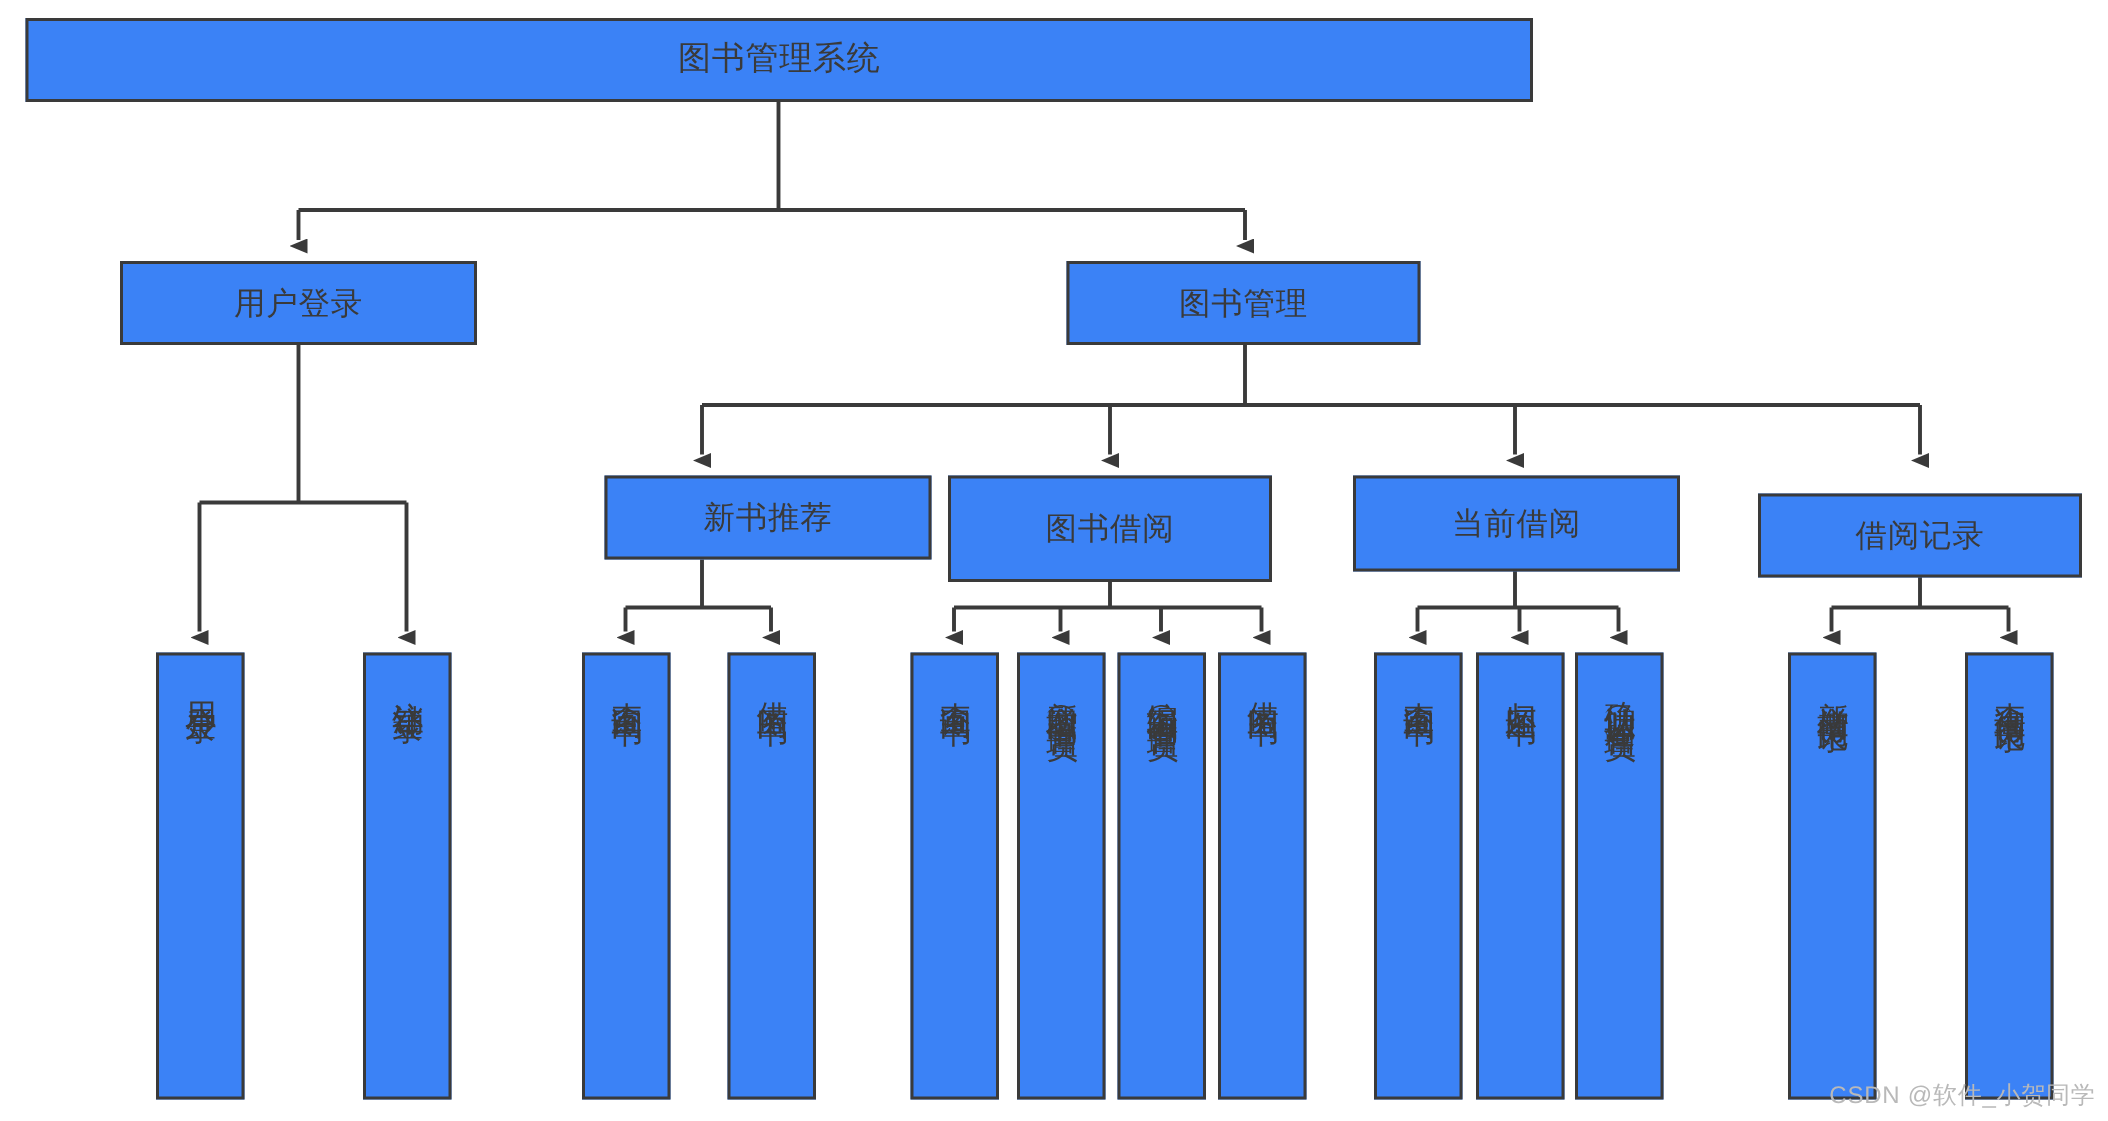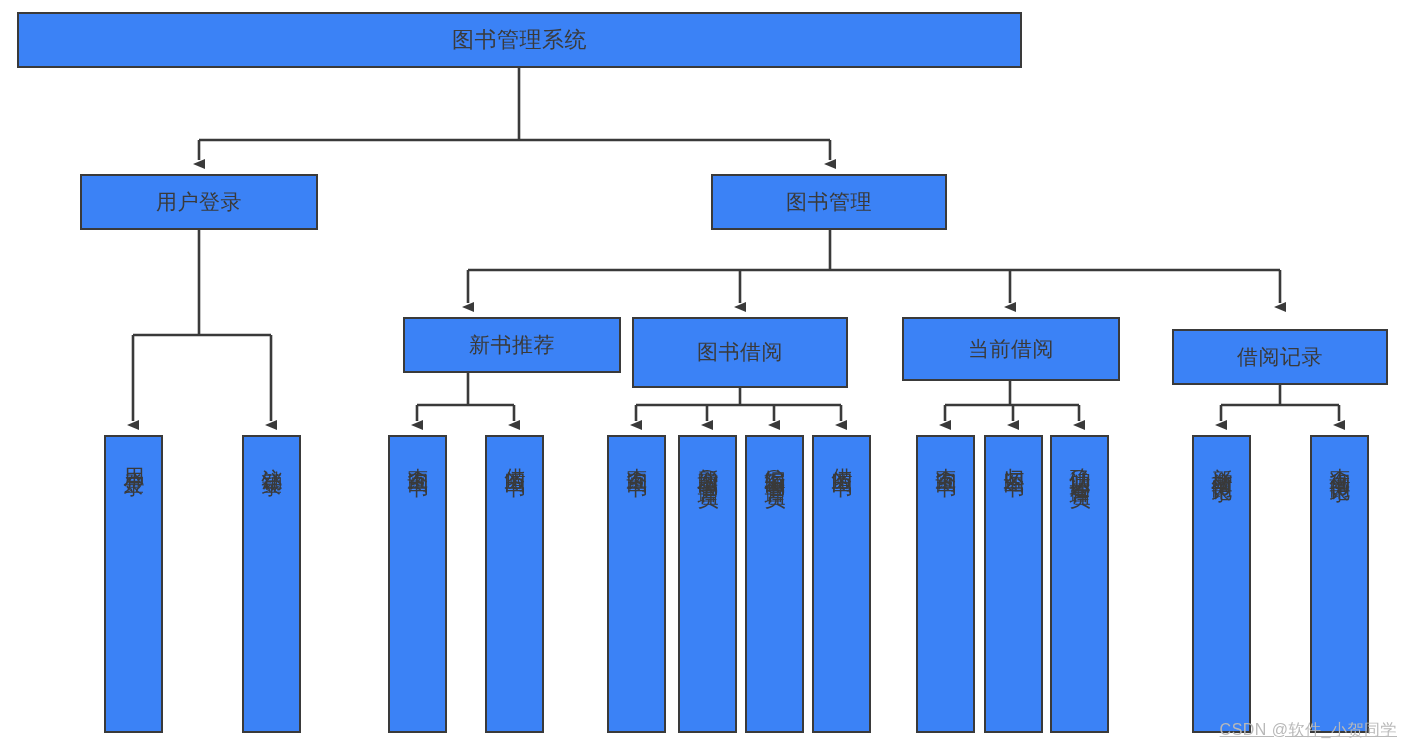--- a/index.html
+++ b/index.html
@@ -63,21 +63,20 @@
   .watermark {
     position: absolute;
     right: 8px;
     bottom: 6px;
     font-size: 16px;
     color: #b9b9b9;
     letter-spacing: 0.5px;
     z-index: 6;
     white-space: nowrap;
     font-family: "Liberation Sans", sans-serif;
-    text-decoration: underline;
   }
 </style>
 </head>
 <body>
 
 <div id="canvas">
 
   <svg id="wires" viewBox="0 0 1405 747" xmlns="http://www.w3.org/2000/svg">
     <defs>
       <marker id="arrow" markerWidth="10" markerHeight="12" refX="1" refY="6" orient="auto" markerUnits="userSpaceOnUse">

